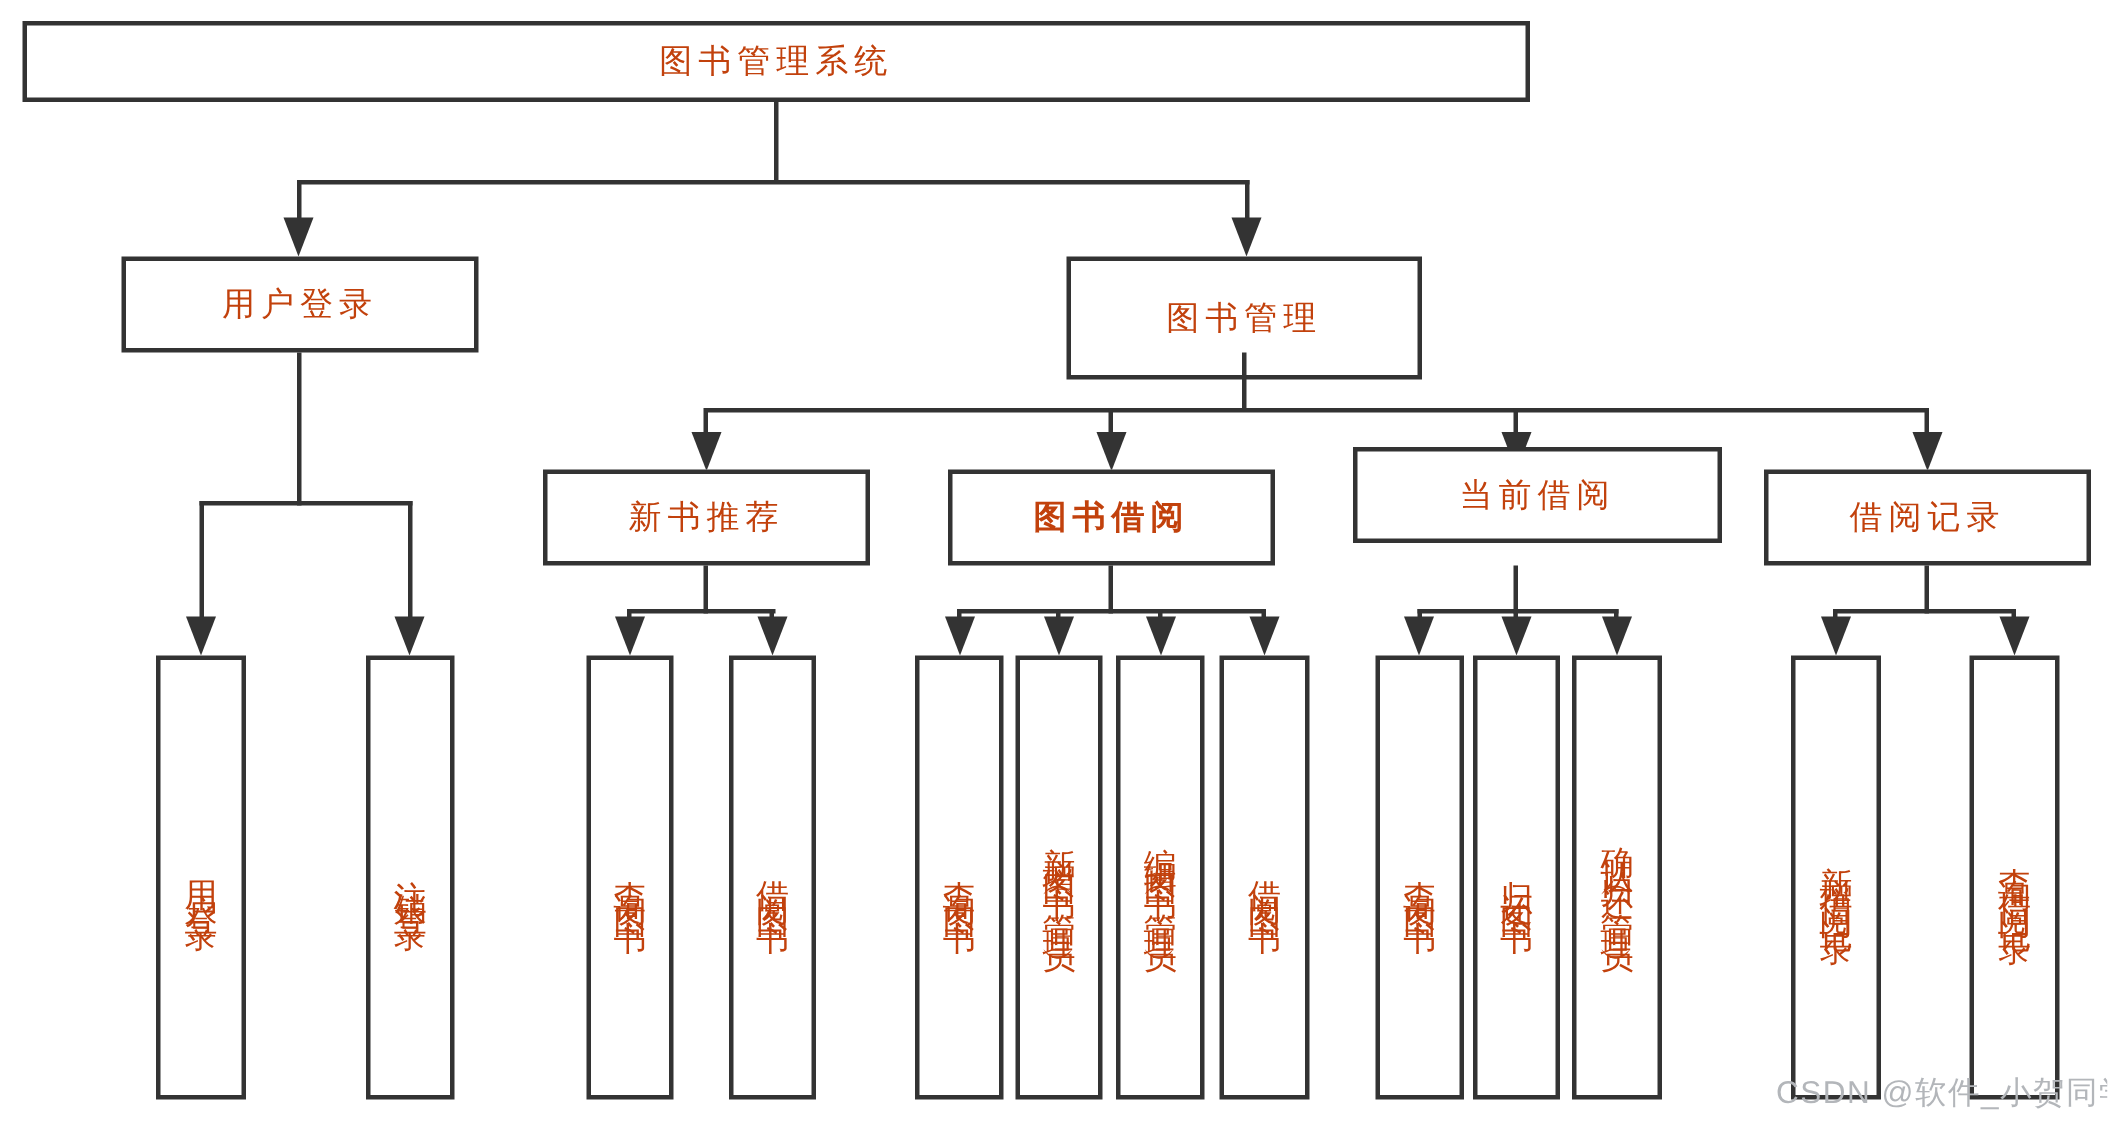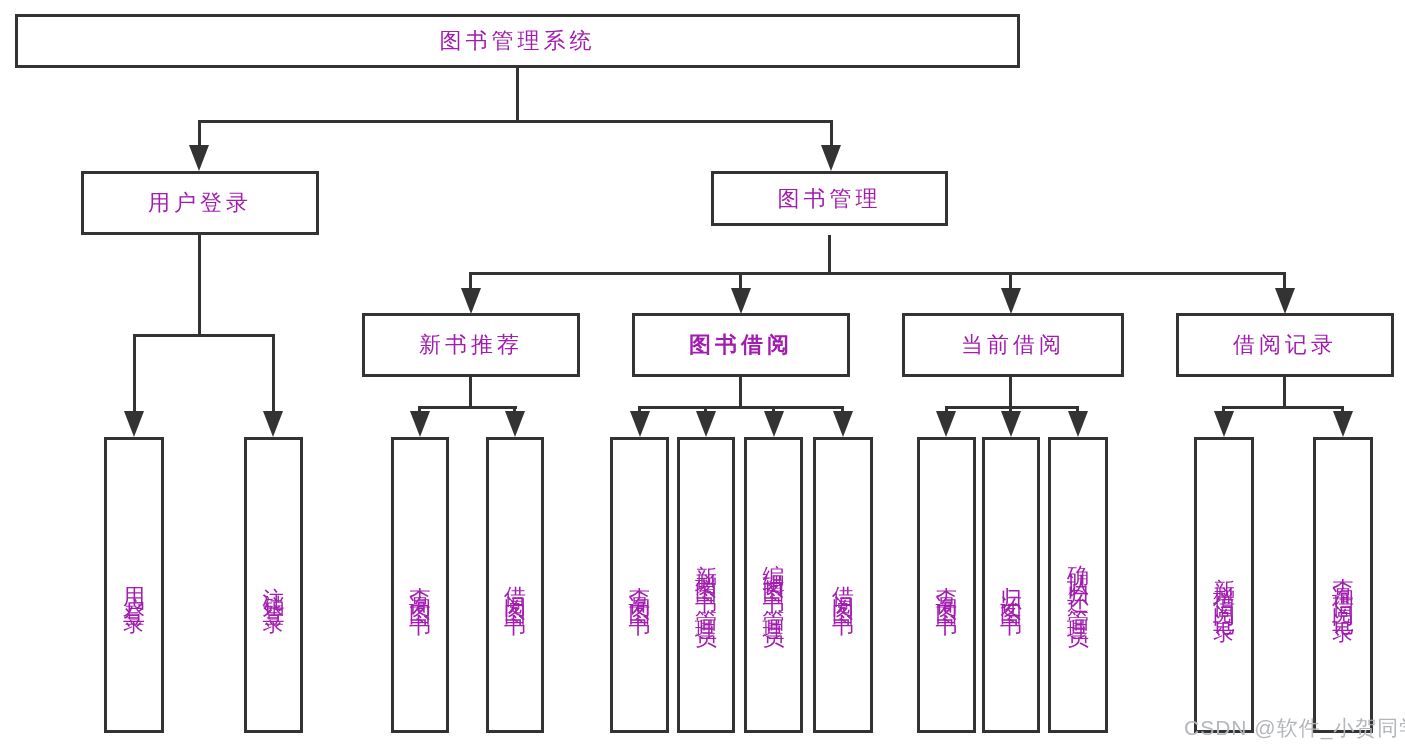--- a/index.html
+++ b/index.html
@@ -4,21 +4,21 @@
 <style>
   html,body { margin:0; padding:0; background:#ffffff; }
   #canvas {
     position:relative; width:1405px; height:747px; background:#ffffff;
     font-family:"Liberation Sans","DejaVu Sans",sans-serif; overflow:hidden;
   }
   .box {
     position:absolute; box-sizing:border-box;
     border:3px solid #333333; background:#ffffff;
     display:flex; align-items:center; justify-content:center;
-    font-size:22px; letter-spacing:4px; color:#a21caf; white-space:nowrap;
+    font-size:22px; letter-spacing:4px; color:#c2410c; white-space:nowrap;
   }
   .vbox {
     writing-mode:vertical-rl; text-orientation:mixed;
     letter-spacing:9px; line-height:1; white-space:normal;
     padding-top:4px;
   }
   .vline,.hline { position:absolute; background:#333333; }
   .arrow {
     position:absolute; width:0; height:0;
     border-left:10px solid transparent; border-right:10px solid transparent;
@@ -37,21 +37,21 @@
   <div class="box" style="left:15px;top:14px;width:1005px;height:54px;">图书管理系统</div>
 
   <div class="vline" style="left:516px;top:66px;width:3px;height:56px;"></div>
   <div class="hline" style="left:198px;top:120px;width:635px;height:3px;"></div>
   <div class="vline" style="left:198px;top:120px;width:3px;height:28px;"></div>
   <div class="arrow" style="left:189px;top:145px;"></div>
   <div class="vline" style="left:830px;top:120px;width:3px;height:28px;"></div>
   <div class="arrow" style="left:821px;top:145px;"></div>
 
   <div class="box" style="left:81px;top:171px;width:238px;height:64px;">用户登录</div>
-  <div class="box" style="left:711px;top:171px;width:237px;height:55px;">图书管理</div>
+  <div class="box" style="left:711px;top:171px;width:237px;height:82px;">图书管理</div>
 
   <div class="vline" style="left:198px;top:235px;width:3px;height:102px;"></div>
   <div class="hline" style="left:133px;top:334px;width:142px;height:3px;"></div>
   <div class="vline" style="left:133px;top:334px;width:3px;height:80px;"></div>
   <div class="arrow" style="left:124px;top:411px;"></div>
   <div class="vline" style="left:272px;top:334px;width:3px;height:80px;"></div>
   <div class="arrow" style="left:263px;top:411px;"></div>
 
   <div class="vline" style="left:828px;top:235px;width:3px;height:39px;"></div>
   <div class="hline" style="left:470px;top:272px;width:816px;height:3px;"></div>
@@ -59,21 +59,21 @@
   <div class="arrow" style="left:461px;top:288px;"></div>
   <div class="vline" style="left:739px;top:272px;width:3px;height:20px;"></div>
   <div class="arrow" style="left:731px;top:288px;"></div>
   <div class="vline" style="left:1009px;top:272px;width:3px;height:20px;"></div>
   <div class="arrow" style="left:1001px;top:288px;"></div>
   <div class="vline" style="left:1283px;top:272px;width:3px;height:20px;"></div>
   <div class="arrow" style="left:1275px;top:288px;"></div>
 
   <div class="box" style="left:362px;top:313px;width:218px;height:64px;">新书推荐</div>
   <div class="box" style="left:632px;top:313px;width:218px;height:64px;font-weight:bold;">图书借阅</div>
-  <div class="box" style="left:902px;top:313px;width:222px;height:64px;">当前借阅</div>
+  <div class="box" style="left:902px;top:298px;width:246px;height:64px;">当前借阅</div>
   <div class="box" style="left:1176px;top:313px;width:218px;height:64px;">借阅记录</div>
 
   <div class="vline" style="left:469px;top:377px;width:3px;height:32px;"></div>
   <div class="hline" style="left:419px;top:406px;width:98px;height:3px;"></div>
   <div class="vline" style="left:418px;top:406px;width:3px;height:10px;"></div>
   <div class="arrow" style="left:410px;top:411px;"></div>
   <div class="vline" style="left:513px;top:406px;width:3px;height:10px;"></div>
   <div class="arrow" style="left:505px;top:411px;"></div>
 
   <div class="vline" style="left:739px;top:377px;width:3px;height:32px;"></div>

